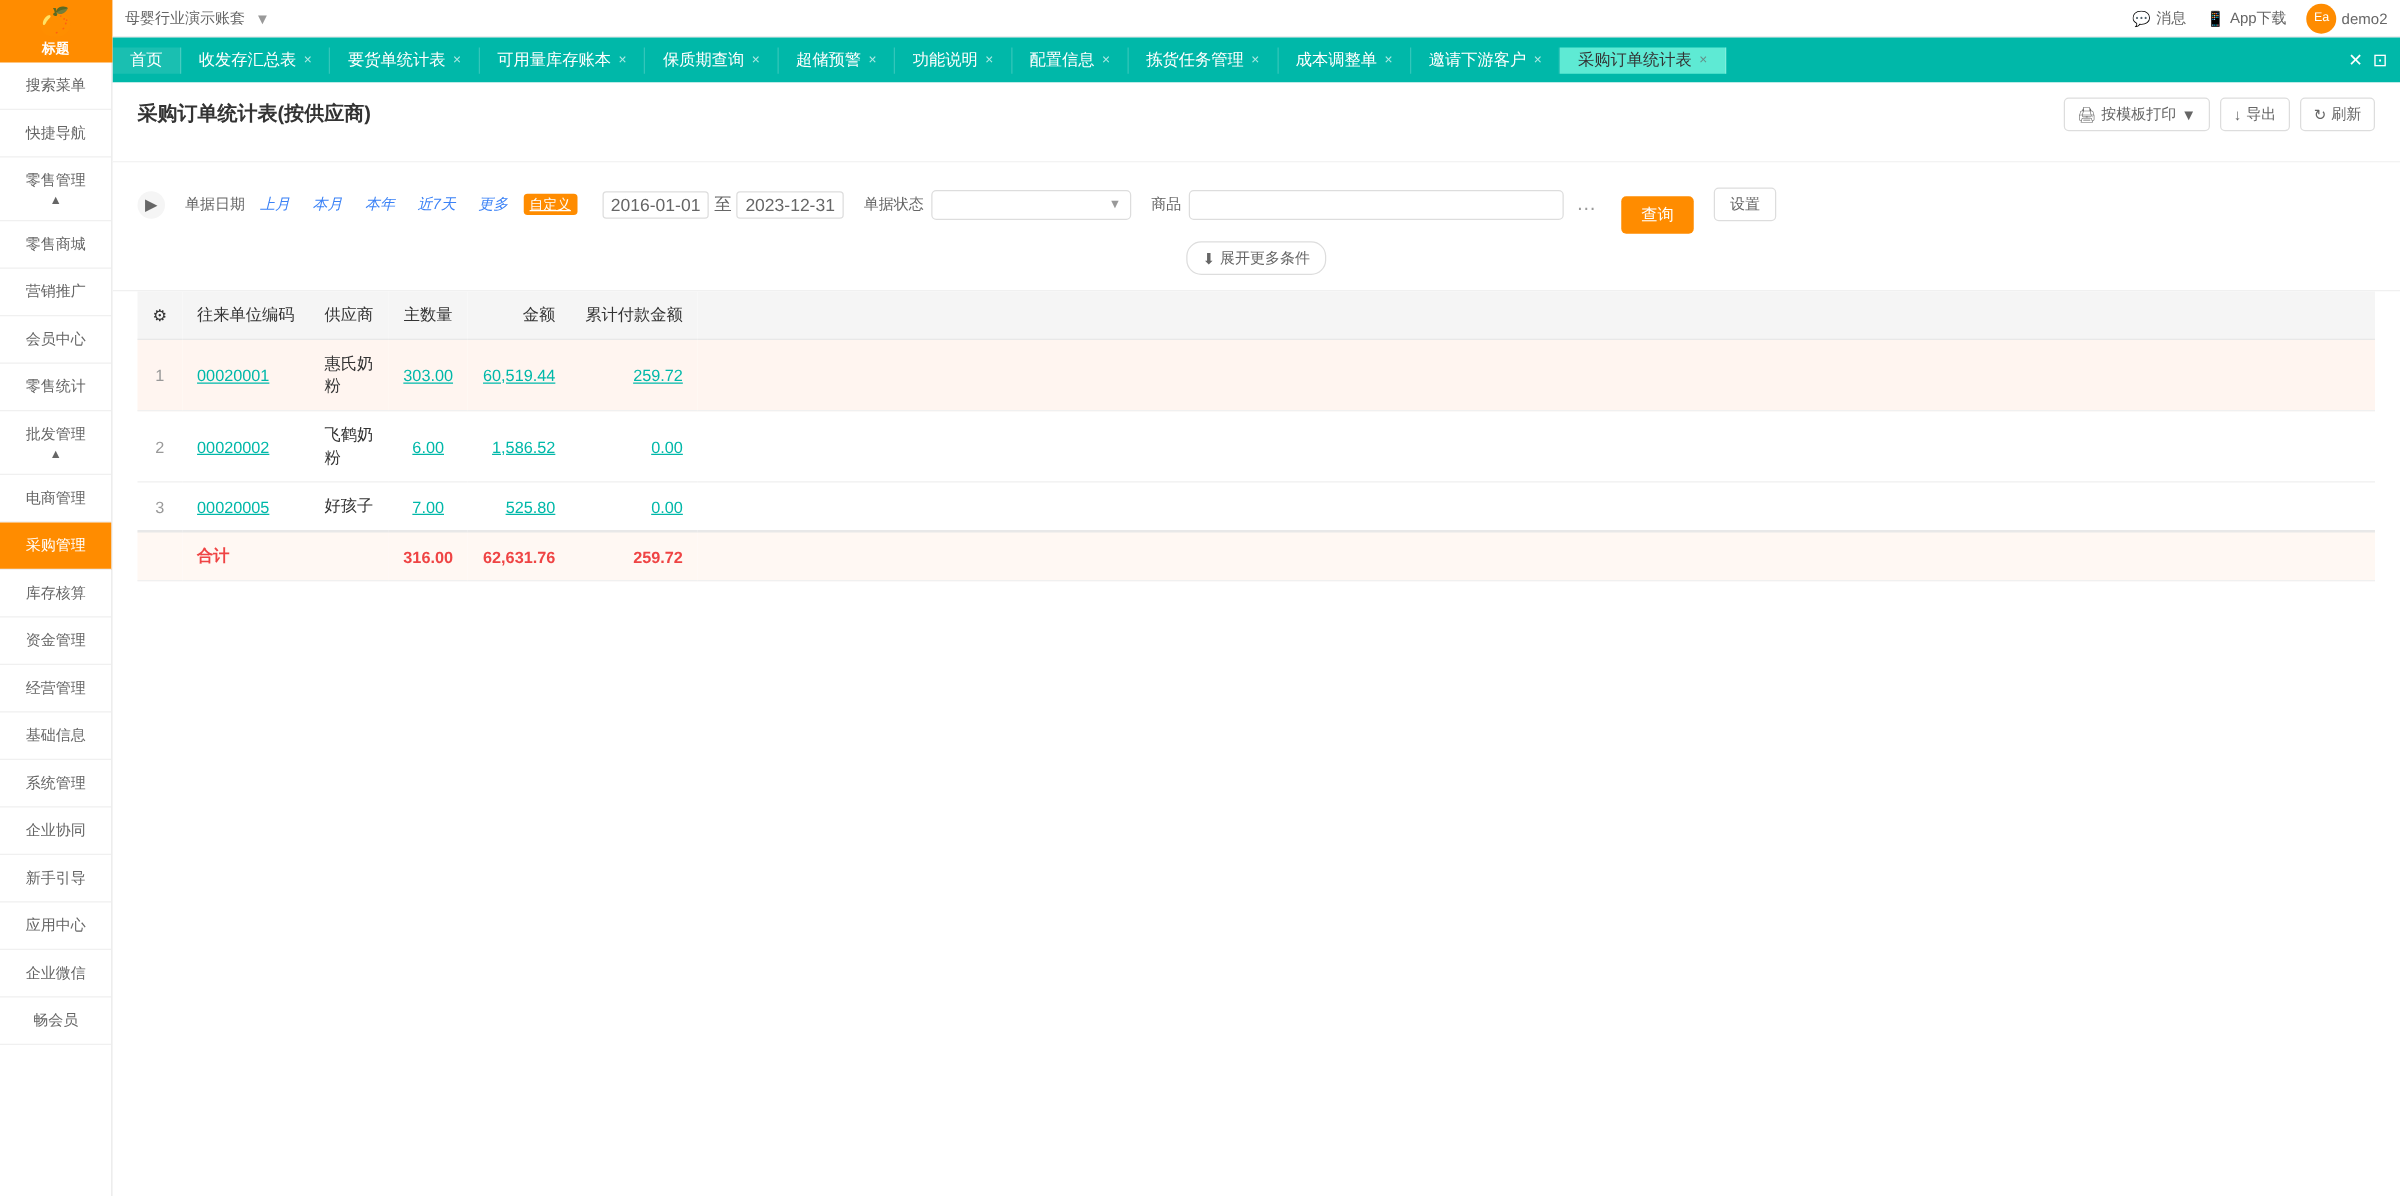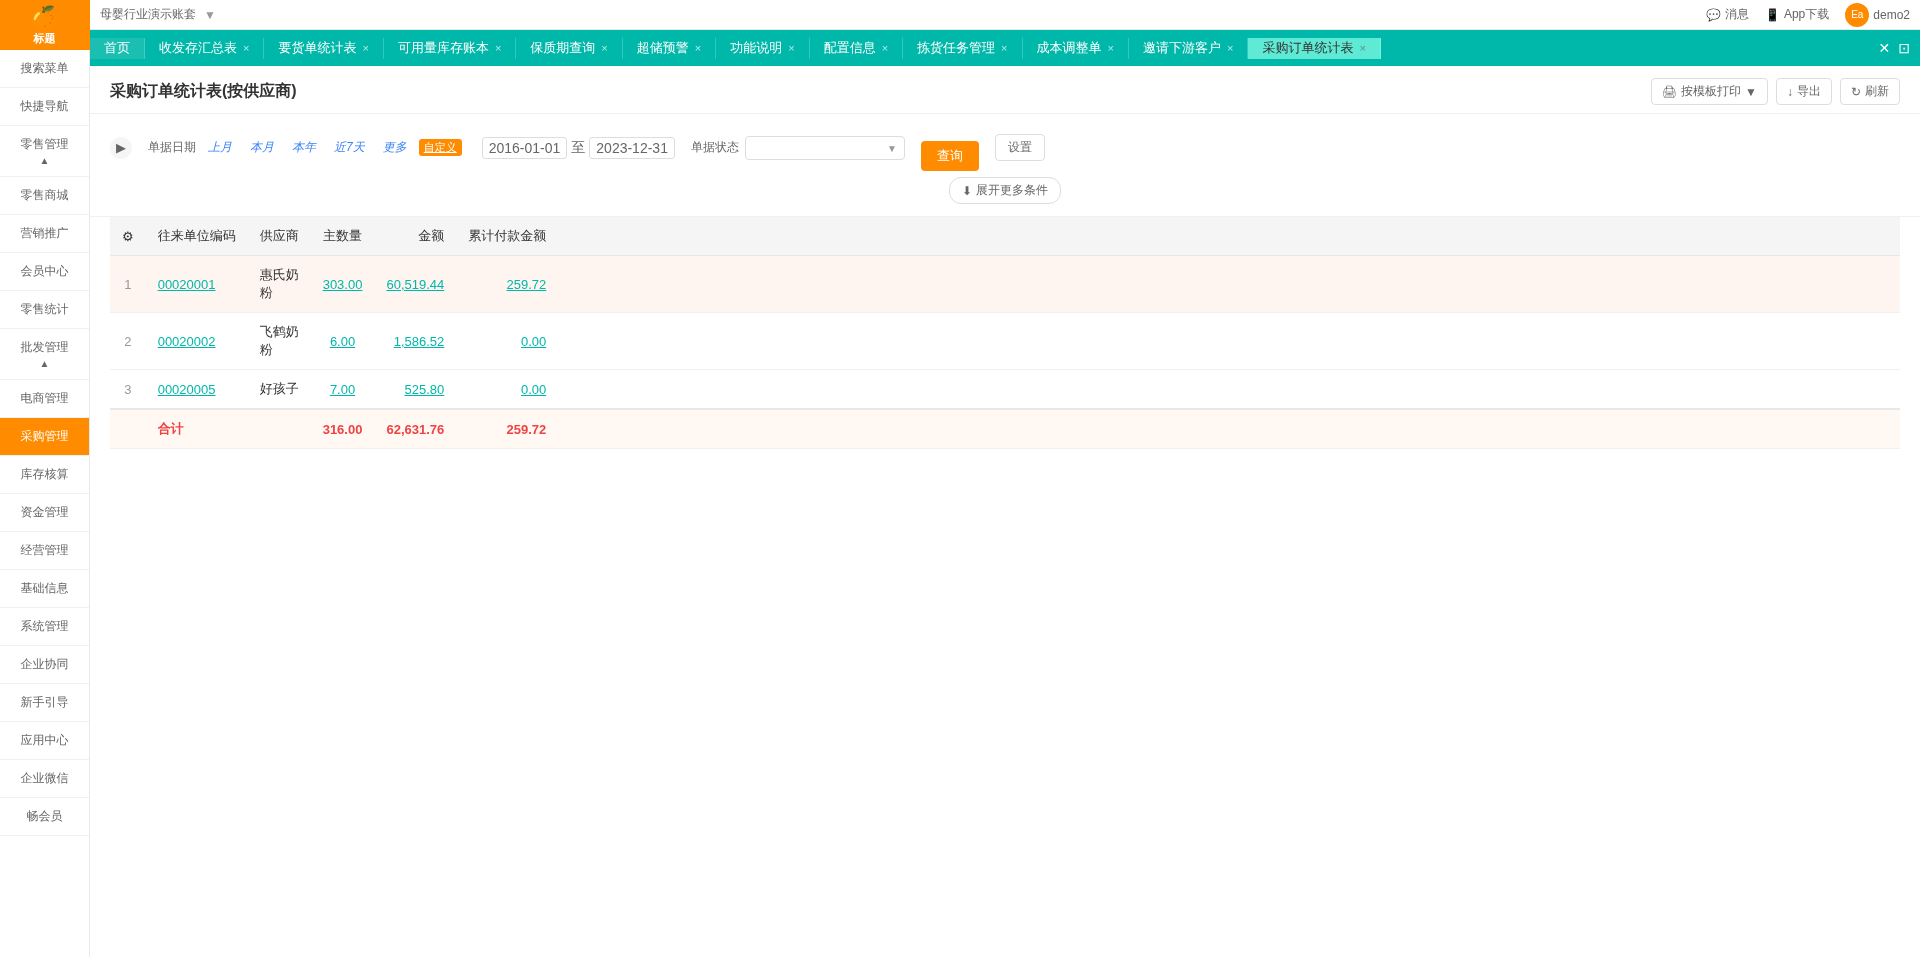--- a/index.html
+++ b/index.html
@@ -27,21 +27,21 @@
     .nav-tab { height: 21px; padding: 0 14px; display: flex; align-items: center; color: white; font-size: 13px; cursor: pointer; white-space: nowrap; border-right: 1px solid rgba(255,255,255,0.2); gap: 6px; flex-shrink: 0; }
     .nav-tab.active { background: #5eead4; color: #333; }
     .nav-tab .close-icon { font-size: 11px; opacity: 0.7; cursor: pointer; }
     .nav-tab.active .close-icon { color: #666; }
     .nav-tab.home { background: rgba(255,255,255,0.1); }
     .nav-controls { display: flex; align-items: center; gap: 4px; padding: 0 8px; margin-left: auto; }
     .nav-ctrl-btn { color: white; cursor: pointer; font-size: 14px; padding: 2px; }
 
     
     .page-content { flex: 1; background: #fff; overflow: hidden; display: flex; flex-direction: column; }
-    .page-header { padding: 12px 20px 8px; display: flex; align-items: center; justify-content: space-between; border-bottom: 1px solid #f0f0f0; }
+    .page-header { padding: 12px 20px 24px; display: flex; align-items: center; justify-content: space-between; border-bottom: 1px solid #f0f0f0; }
     .page-title { font-size: 16px; font-weight: bold; color: #333; }
     .page-actions { display: flex; align-items: center; gap: 8px; }
     .btn-template { display: flex; align-items: center; gap: 4px; padding: 4px 10px; border: 1px solid #ddd; border-radius: 4px; cursor: pointer; color: #666; font-size: 12px; background: #fff; }
     .btn-export { display: flex; align-items: center; gap: 4px; padding: 4px 10px; border: 1px solid #ddd; border-radius: 4px; cursor: pointer; color: #666; font-size: 12px; background: #fff; }
     .btn-refresh { display: flex; align-items: center; gap: 4px; padding: 4px 10px; border: 1px solid #ddd; border-radius: 4px; cursor: pointer; color: #666; font-size: 12px; background: #fff; }
 
     
     .filter-area { padding: 10px 20px; background: #fff; border-bottom: 1px solid #f0f0f0; }
     .filter-row { display: flex; align-items: center; gap: 16px; flex-wrap: wrap; }
     .filter-item { display: flex; align-items: center; gap: 6px; }
@@ -269,20 +269,25 @@
 
         <div class="filter-item">
           <span class="filter-label">单据状态</span>
           <div class="select-wrapper">
             <select class="filter-select">
               <option value=""></option>
             </select>
           </div>
         </div>
 
+        <div class="filter-item">
+          <span class="filter-label">商品</span>
+          <input class="filter-input" type="text" style="min-width: 300px;">
+          <span class="ellipsis-btn">…</span>
+        </div>
 
         <button class="btn-query">查询</button>
         <button class="btn-setting">设置</button>
       </div>
 
       <div class="filter-expand-row">
         <div class="expand-more-btn">
           <span>⬇</span>
           <span>展开更多条件</span>
         </div>

